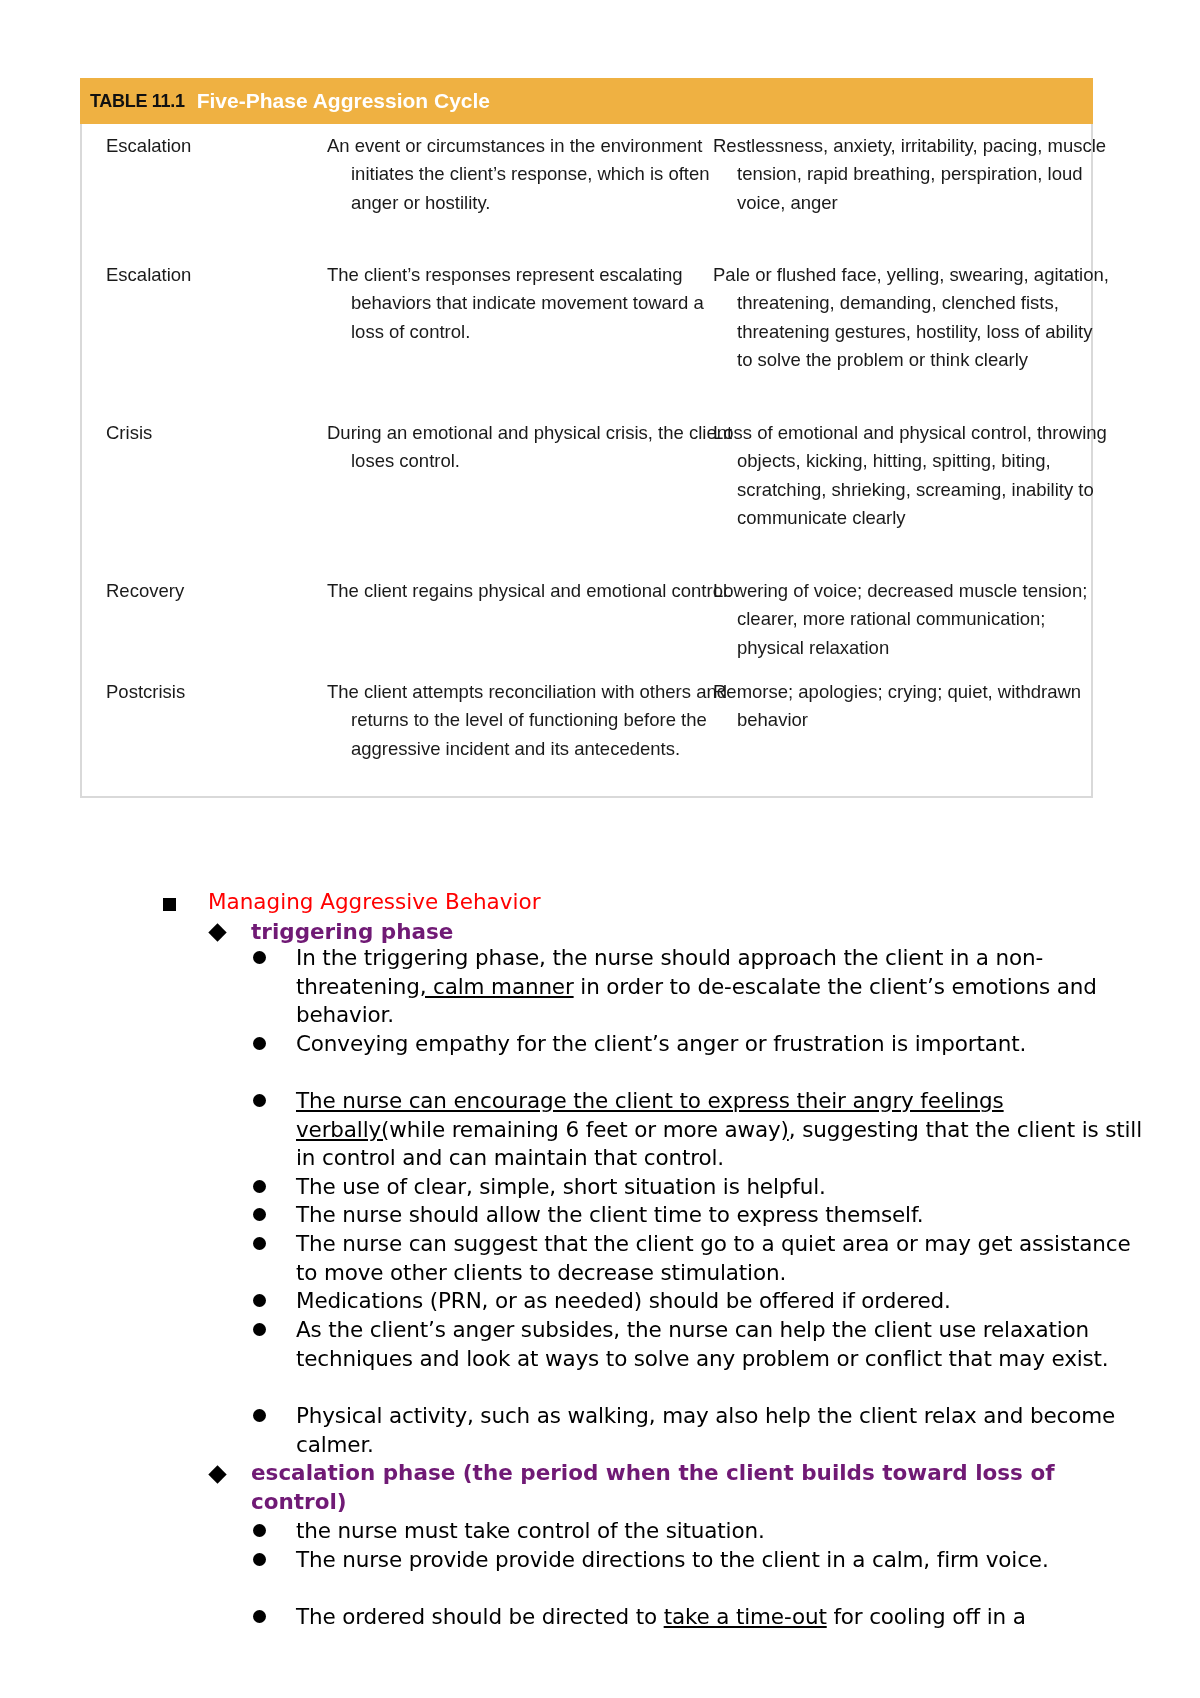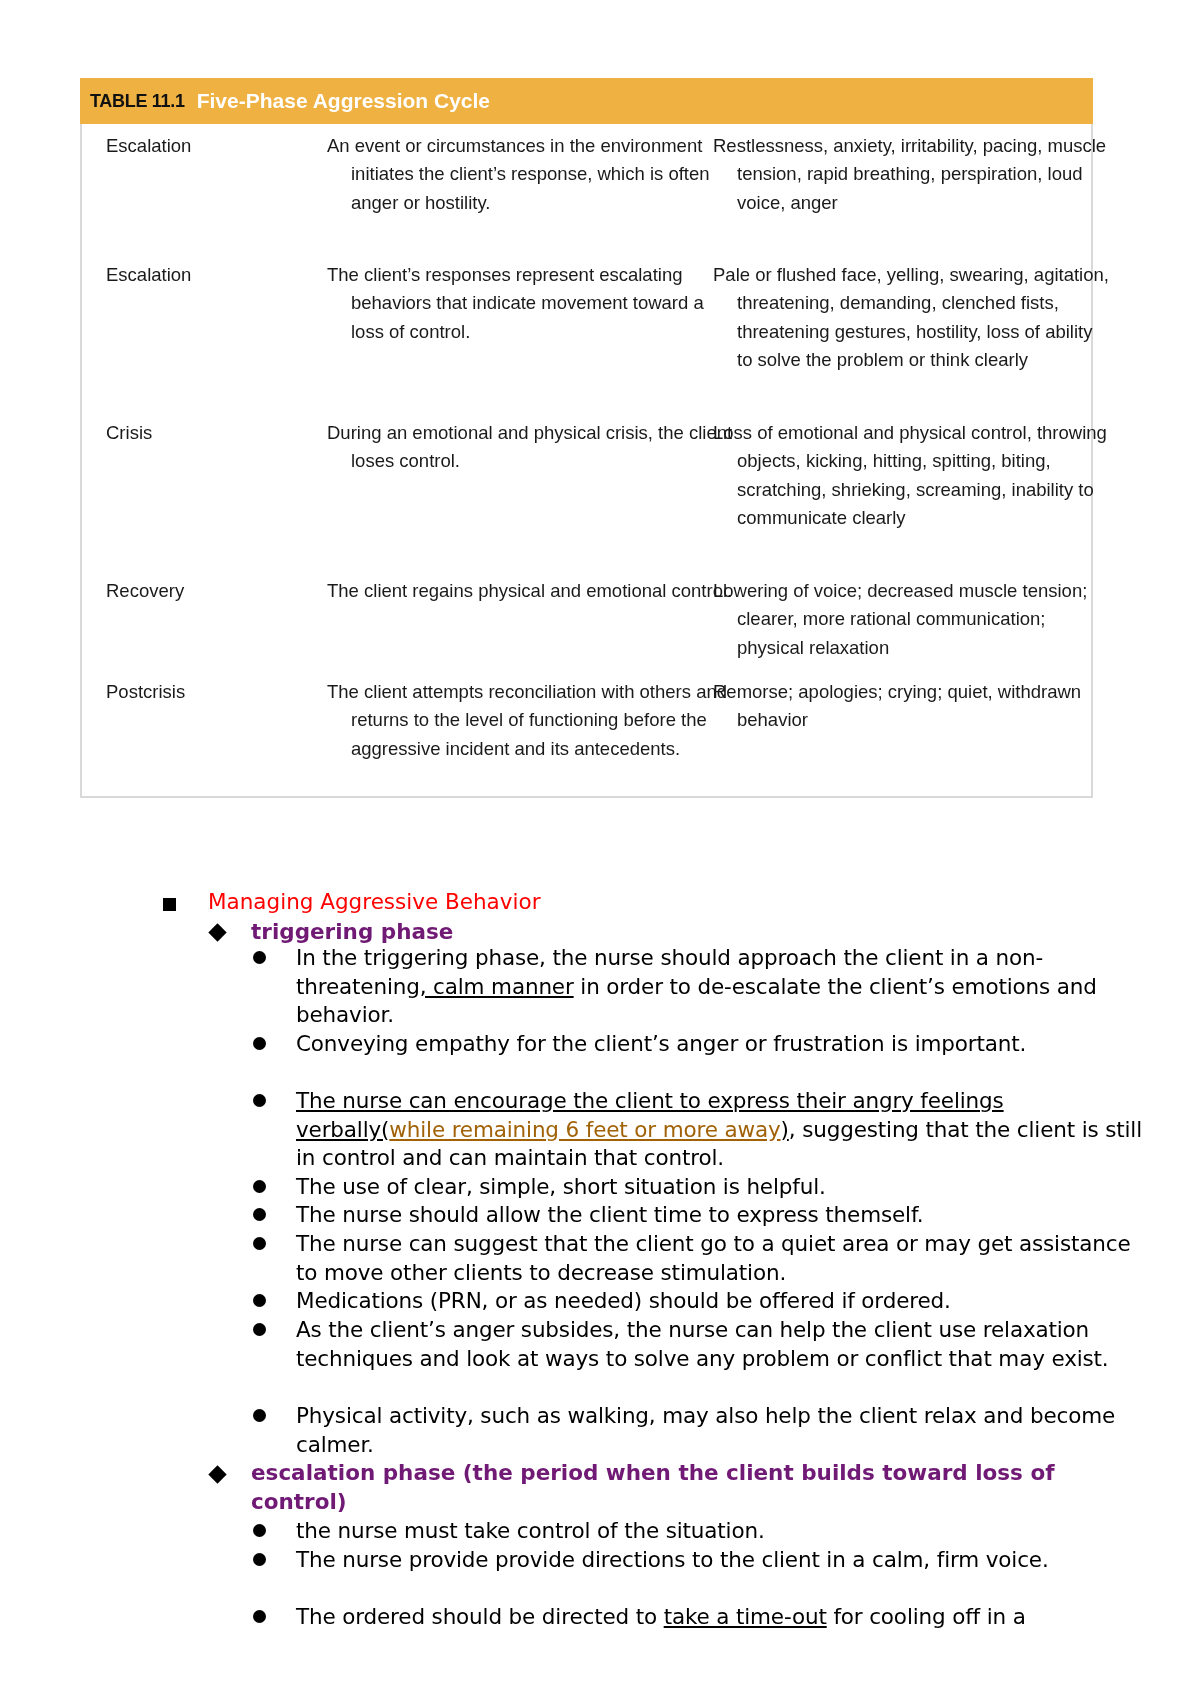--- a/index.html
+++ b/index.html
@@ -35,21 +35,21 @@
     position: absolute; left: 0; top: 0; width: 1200px;
     font-family: "DejaVu Sans", sans-serif; font-size: 21.5px; color: #000;
   }
   .l1 { position: absolute; left: 208px; color: #ff0000; }
   .l2 { position: absolute; left: 251px; color: #701a75; font-weight: bold; width: 880px; line-height: 28.5px; }
   .l3 { position: absolute; left: 296px; width: 850px; line-height: 28.5px; letter-spacing: -0.15px; }
   .b-square { position: absolute; left: 163px; width: 13px; height: 13px; background: #000; }
   .b-diamond { position: absolute; left: 211px; width: 13px; height: 13px; background: #000; transform: rotate(45deg); }
   .b-dot { position: absolute; left: 253px; width: 13px; height: 13px; border-radius: 50%; background: #000; }
   .u { text-decoration: underline; text-align: right; }
-  .gray { color: #a16207; text-decoration: underline; }
+  .gray { color: #000000; }
 </style>
 </head>
 <body>
 
 <div class="tbl">
   <div class="tbl-title">
     <span class="num">TABLE 11.1</span>
     <span class="name">Five-Phase Aggression Cycle</span>
   </div>
   <div class="tbl-body">

